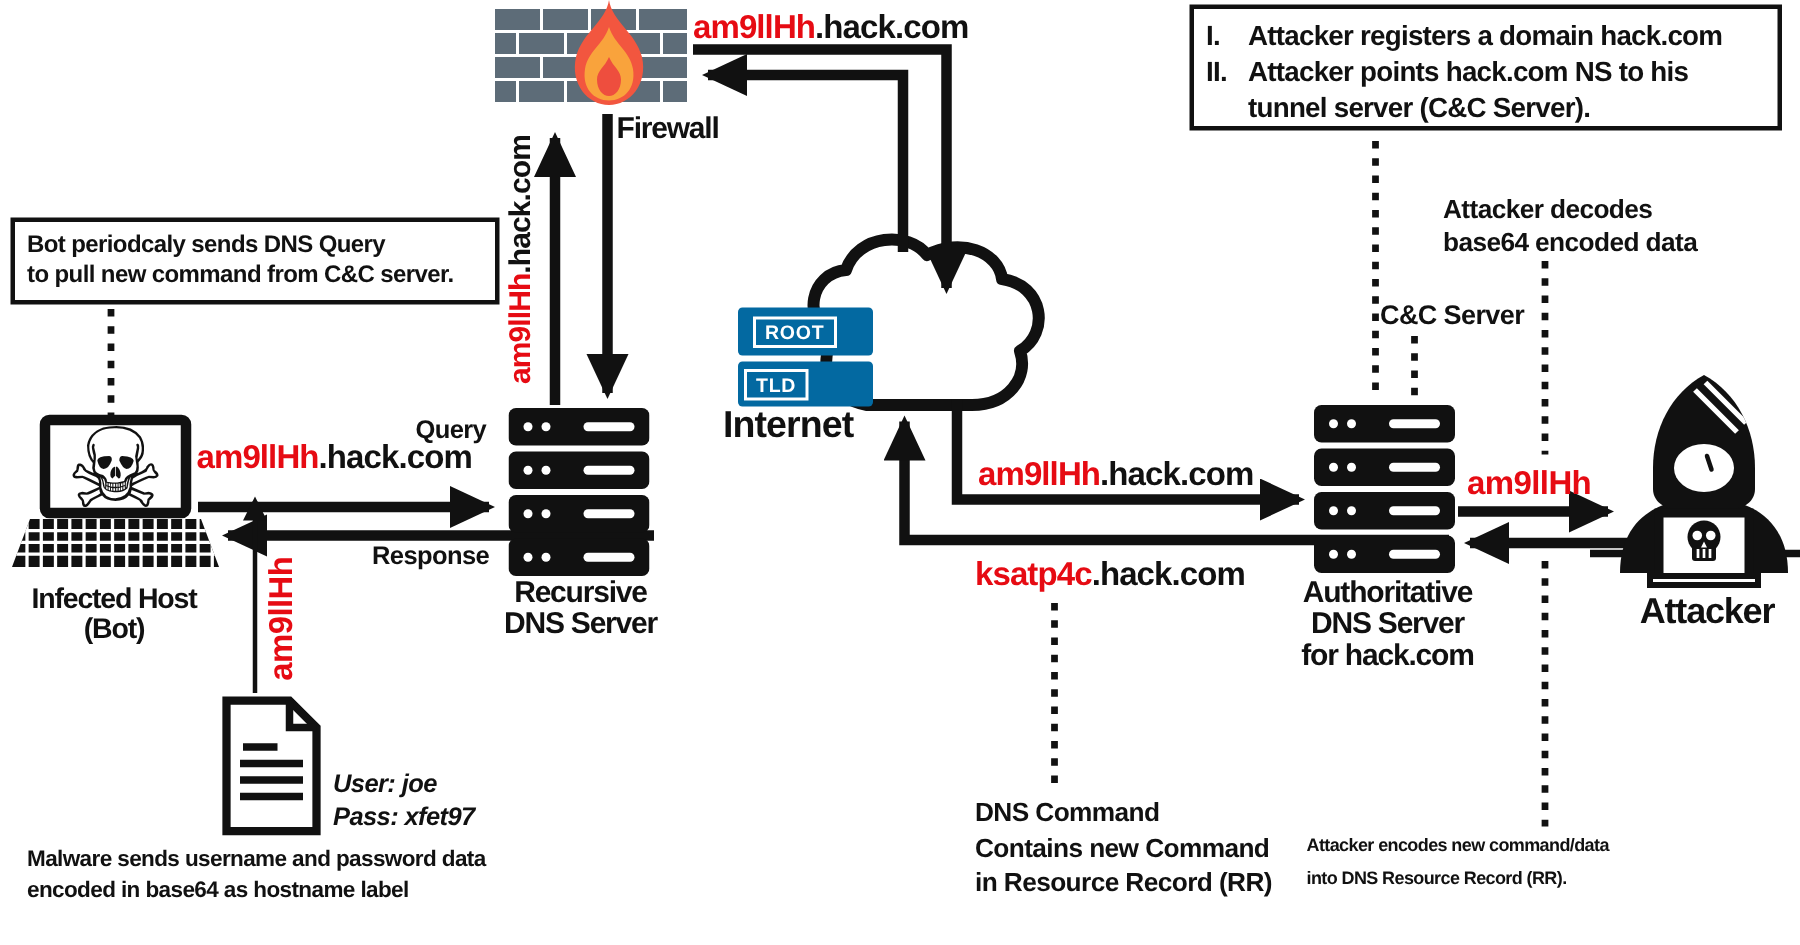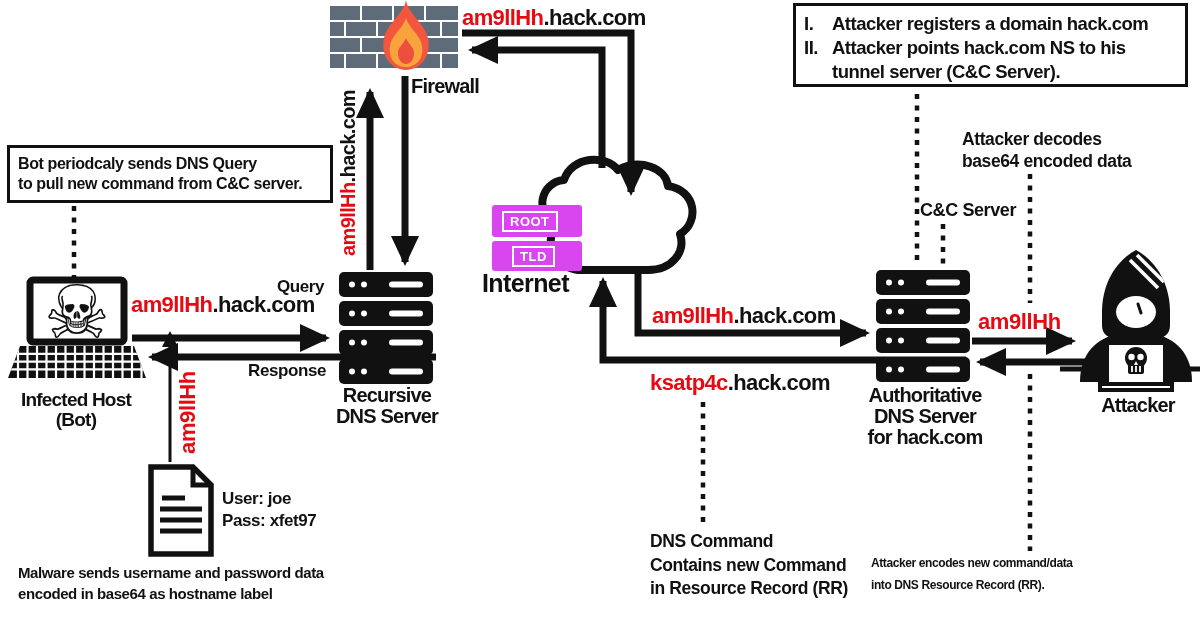--- a/index.html
+++ b/index.html
@@ -5,21 +5,21 @@
   html,body{margin:0;padding:0;background:#fff;}
   #canvas{position:relative;width:1200px;height:630px;background:#fff;overflow:hidden;
           font-family:"Liberation Sans",sans-serif;font-weight:700;color:#111;}
   svg{display:block;}
   .abs{position:absolute;}
   .t{position:absolute;font-weight:700;color:#111;letter-spacing:-0.5px;white-space:nowrap;line-height:1.25;}
   .red{color:#e60b13;}
   .box{position:absolute;border:3px solid #111;background:#fff;box-sizing:border-box;}
   .ctr{text-align:center;}
   .vert{display:flex;align-items:center;justify-content:center;transform:rotate(-90deg);}
-  .netbox{position:absolute;background:#d946ef;border-radius:3px;}
+  .netbox{position:absolute;background:#0369a1;border-radius:3px;}
   .netbox span{display:inline-block;border:2.5px solid #fff;color:#fff;font-size:13px;
                letter-spacing:0.5px;padding:0 6px;line-height:17px;}
   .steps{display:grid;grid-template-columns:28px 1fr;font-size:18.5px;letter-spacing:-0.5px;line-height:24px;}
 </style>
 </head>
 <body>
 
 <div id="canvas">
 
   <svg class="abs" style="left:0;top:0;" width="1200" height="630" viewBox="0 0 1200 630">
@@ -108,21 +108,21 @@
         <div>Attacker points hack.com NS to his</div>
         <div>tunnel server (C&amp;C Server).</div>
       </div>
     </div>
   </div>
 
   <div class="netbox" style="left:492px;top:205px;width:90px;height:32px;">
     <span style="margin:6px 0 0 10px;">ROOT</span>
   </div>
   <div class="netbox" style="left:492px;top:241px;width:90px;height:30px;">
-    <span style="margin:5px 0 0 20px;">TLD</span>
+    <span style="margin:5px 0 0 4px;">TLD</span>
   </div>
   <div class="t" style="left:482px;top:268px;font-size:25px;letter-spacing:-0.6px;">Internet</div>
 
   <svg class="abs" style="left:8px;top:276px;" width="138" height="108" viewBox="0 0 138 108">
     <defs>
       <clipPath id="kb">
           <path d="M12,70 L126,70 L138,102 L0,102 Z"></path>
         </clipPath>
     </defs>
     <rect x="22" y="4" width="94" height="62" rx="3" fill="#fff" stroke="#111" stroke-width="7"></rect>
@@ -165,21 +165,21 @@
   <svg class="abs" style="left:145px;top:463px;" width="72" height="96" viewBox="0 0 72 96">
     <path d="M6,4 L48,4 L66,22 L66,91 L6,91 Z" fill="#fff" stroke="#111" stroke-width="5.5" stroke-linejoin="miter"></path>
     <path d="M48,4 L48,22 L66,22" fill="none" stroke="#111" stroke-width="5"></path>
     <g stroke="#111" stroke-width="5">
       <line x1="17" y1="35" x2="40" y2="35"></line>
       <line x1="15" y1="46" x2="57" y2="46"></line>
       <line x1="15" y1="57" x2="57" y2="57"></line>
       <line x1="15" y1="68" x2="57" y2="68"></line>
     </g>
   </svg>
-  <div class="t" style="left:222px;top:488px;font-size:17px;letter-spacing:-0.4px;line-height:22px;">
+  <div class="t" style="left:222px;top:512px;font-size:17px;letter-spacing:-0.4px;line-height:22px;font-style:italic;">
     <div>User: joe</div>
     <div>Pass: xfet97</div>
   </div>
 
   <div class="t" style="left:18px;top:562px;font-size:15px;letter-spacing:-0.4px;line-height:21px;">
     <div>Malware sends username and password data</div>
     <div>encoded in base64 as hostname label</div>
   </div>
 
   <svg class="abs" style="left:339px;top:272px;" width="94" height="112" viewBox="0 0 94 112">
@@ -277,20 +277,20 @@
       <rect x="56" y="118" width="16" height="10" rx="2" fill="#111"></rect>
       <circle cx="59.5" cy="111" r="3.2" fill="#fff"></circle>
       <circle cx="68.5" cy="111" r="3.2" fill="#fff"></circle>
       <polygon points="64,115 62,119 66,119" fill="#fff"></polygon>
       <line x1="60" y1="120" x2="60" y2="126" stroke="#fff" stroke-width="1.8"></line>
       <line x1="64" y1="120" x2="64" y2="126" stroke="#fff" stroke-width="1.8"></line>
       <line x1="68" y1="120" x2="68" y2="126" stroke="#fff" stroke-width="1.8"></line>
     </g>
     <rect x="28" y="138" width="72" height="6" fill="#fff" stroke="#111" stroke-width="4"></rect>
   </svg>
-  <div class="t ctr" style="left:1078px;top:393px;width:120px;font-size:20px;letter-spacing:-0.8px;">Attacker</div>
+  <div class="t ctr" style="left:1078px;top:393px;width:120px;font-size:24px;letter-spacing:-0.8px;">Attacker</div>
 
   <div class="t" style="left:871px;top:553px;font-size:12px;letter-spacing:-0.4px;line-height:21.5px;">
     <div>Attacker encodes new command/data</div>
     <div>into DNS Resource Record (RR).</div>
   </div>
 
 </div>
 
 </body></html>

